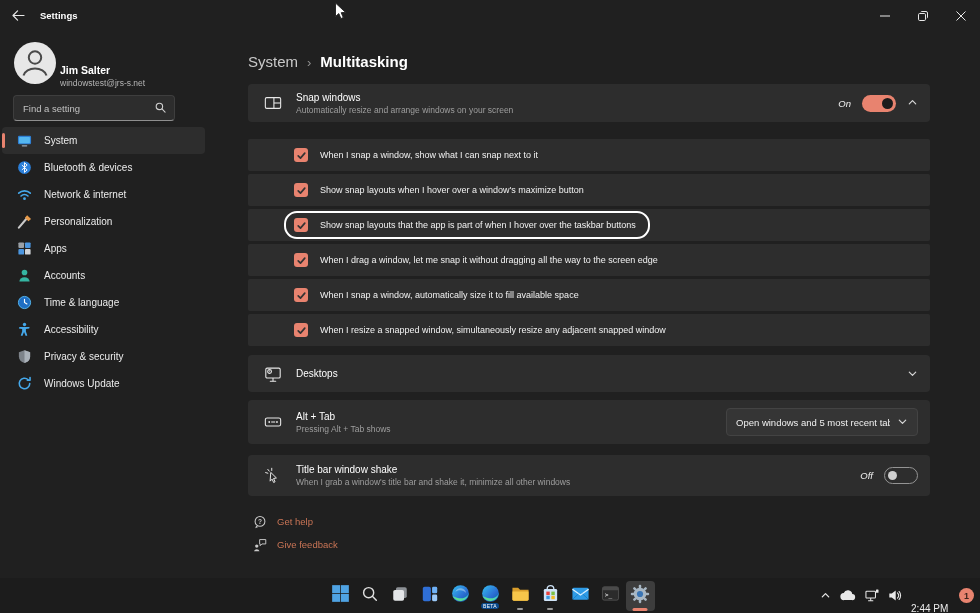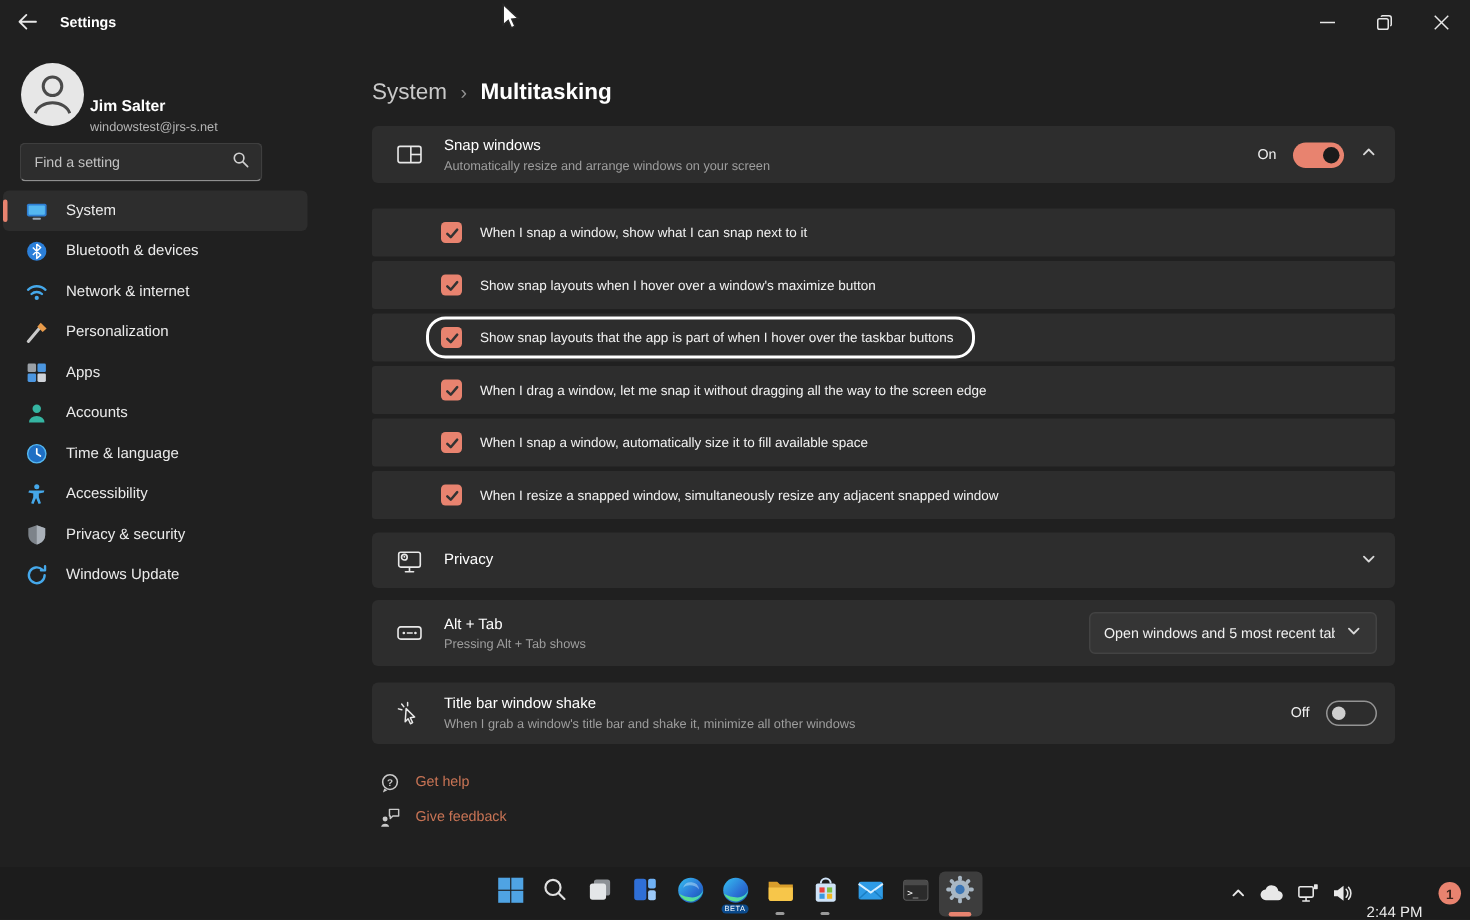--- a/index.html
+++ b/index.html
@@ -50,21 +50,21 @@
 
   #desktops-row { top:355px; height:37px; }
   #alttab-row { top:400px; height:44px; }
   #shake-row { top:455px; height:41px; }
 
   .toggle { position:relative; width:34px; height:17px; border-radius:9px; }
   .toggle.on { background:var(--accent); }
   .toggle.on::after { content:""; position:absolute; right:3px; top:3px; width:11px; height:11px; border-radius:50%; background:#1b1b1b; }
   .toggle.off { border:1px solid #949494; background:transparent; }
   .toggle.off::after { content:""; position:absolute; left:3px; top:3px; width:9px; height:9px; border-radius:50%; background:#cfcfcf; }
-  .toggle-label { font-size:9.5px; color:#f0f0f0; }
+  .toggle-label { font-size:9.5px; color:#f0f0f0;font-style:italic; }
 
   #alttab-dropdown { position:absolute; right:12px; top:8px; height:28px; width:192px; background:#353535; border:1px solid #434343; border-radius:4px; display:flex; align-items:center; padding:0 9px; gap:7px; }
   #alttab-dropdown .dd-text { flex:1; font-size:9.5px; color:#f0f0f0; white-space:nowrap; overflow:hidden; }
 
   #footer-links { position:absolute; left:253px; top:514px; display:flex; flex-direction:column; gap:8px; }
   .flink { height:15px; display:flex; align-items:center; gap:10px; }
   .flink .fl-ic { width:14px; height:14px; display:flex; align-items:center; justify-content:center; }
   .flink .fl-label { font-size:9.5px; color:#c97455; }
 
   
@@ -313,21 +313,21 @@
   <span class="row-ic">
       <svg viewBox="0 0 20 20" width="18" height="18" fill="none" stroke="#e8e8e8" stroke-width="1.2">
         <rect x="2" y="3.5" width="16" height="11" rx="1.5"></rect>
         <line x1="7" y1="18" x2="13" y2="18" stroke-linecap="round"></line>
         <line x1="10" y1="14.5" x2="10" y2="18"></line>
         <circle cx="6.2" cy="7.2" r="2.1"></circle>
         <circle cx="6.2" cy="6.8" r="0.7" fill="#e8e8e8" stroke="none"></circle>
       </svg>
     </span>
   <div class="row-text">
-    <span class="row-title">Privacy</span>
+    <span class="row-title">Desktops</span>
   </div>
   <div class="row-right">
     <span><svg viewBox="0 0 12 12" width="11" height="11" fill="none" stroke="#d8d8d8" stroke-width="1.3" stroke-linecap="round" stroke-linejoin="round">
           <path d="M2.5 4.5 L6 8 L9.5 4.5"></path>
         </svg></span>
   </div>
 </div>
 
 <div id="alttab-row" class="card">
   <span class="row-ic">

